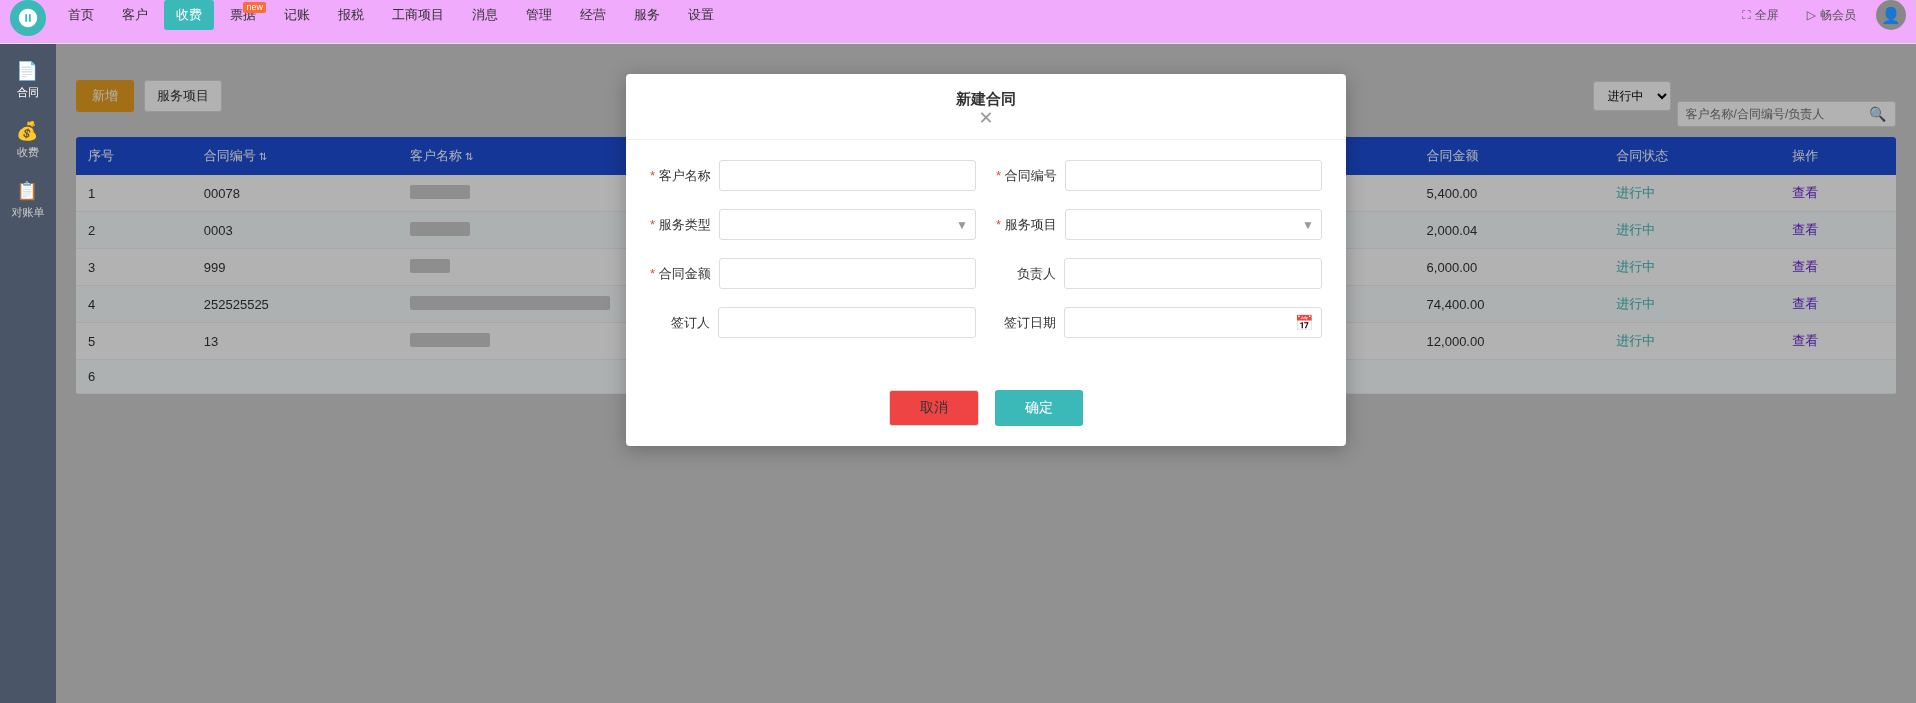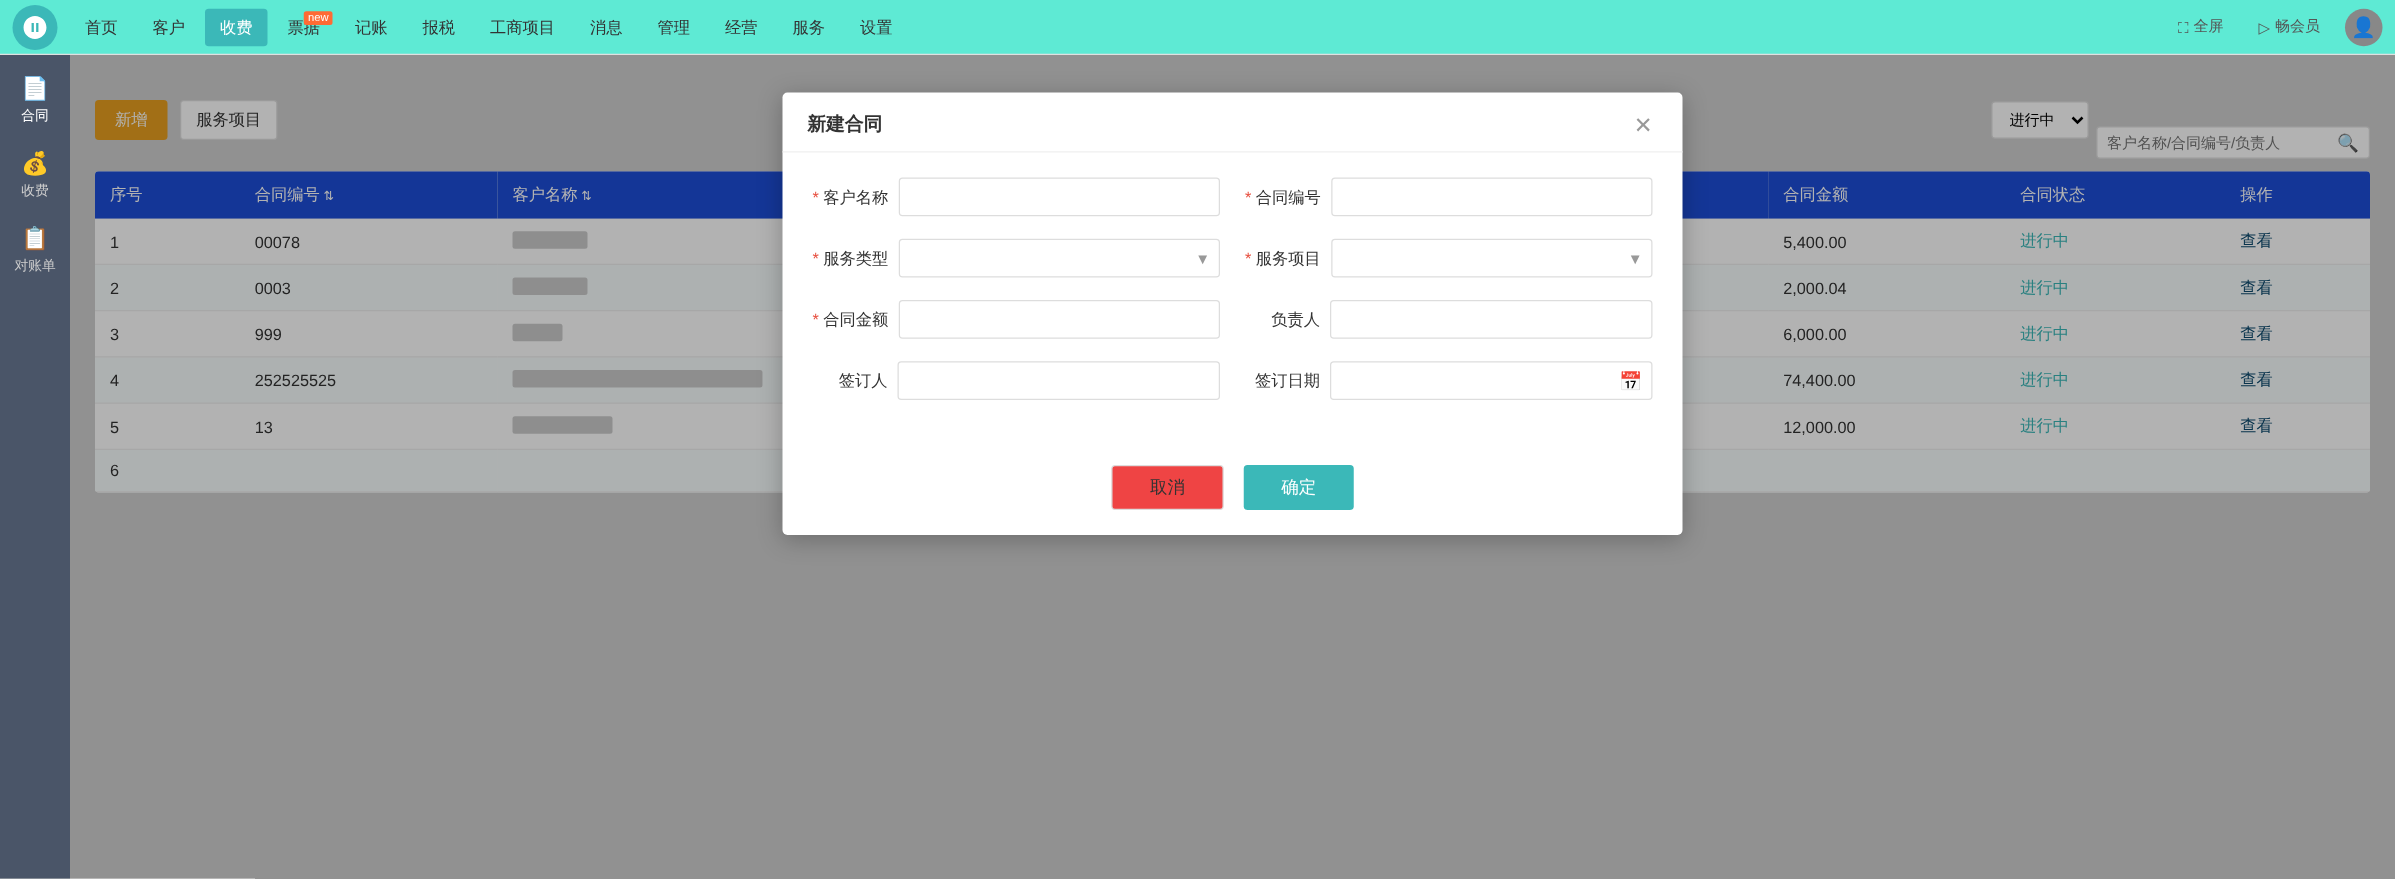--- a/index.html
+++ b/index.html
@@ -1,23 +1,23 @@
 <!DOCTYPE html>
 <html><head>
   <meta charset="utf-8">
   <style>
     * { box-sizing: border-box; margin: 0; padding: 0; }
     body { font-family: "Microsoft YaHei", Arial, sans-serif; font-size: 13px; background: #e8e8e8; display: flex; flex-direction: column; height: 703px; overflow: hidden; }
 
     
     .top-nav {
-      background: #5eead4;
+      background: #f0abfc;
       height: 44px;
       display: flex;
-      align-items: center;
+      align-items: flex-start;
       padding: 0 10px;
       border-bottom: 1px solid #e0e0e0;
       flex-shrink: 0;
       position: relative;
       z-index: 100;
     }
     .nav-logo {
       width: 36px;
       height: 36px;
       background: #3bb8b8;
@@ -227,21 +227,21 @@
       border-radius: 2px;
       height: 14px;
       display: inline-block;
       min-width: 60px;
     }
     .status-badge {
       color: #3bb8b8;
       font-size: 13px;
     }
     .action-link {
-      color: #0c4a6e;
+      color: #6d28d9;
       cursor: pointer;
       text-decoration: none;
     }
 
     
     .modal-overlay {
       position: absolute;
       top: 0; left: 0; right: 0; bottom: 0;
       background: rgba(0,0,0,0.3);
       display: flex;
@@ -257,20 +257,21 @@
       padding: 0;
       box-shadow: 0 4px 20px rgba(0,0,0,0.25);
       position: relative;
     }
     .modal-header {
       padding: 16px 20px 12px;
       border-bottom: 1px solid #f0f0f0;
       display: flex;
       align-items: center;
       justify-content: space-between;
+      flex-direction: column;
     }
     .modal-title {
       font-size: 15px;
       font-weight: 600;
       color: #333;
     }
     .modal-close {
       cursor: pointer;
       color: #999;
       font-size: 18px;

